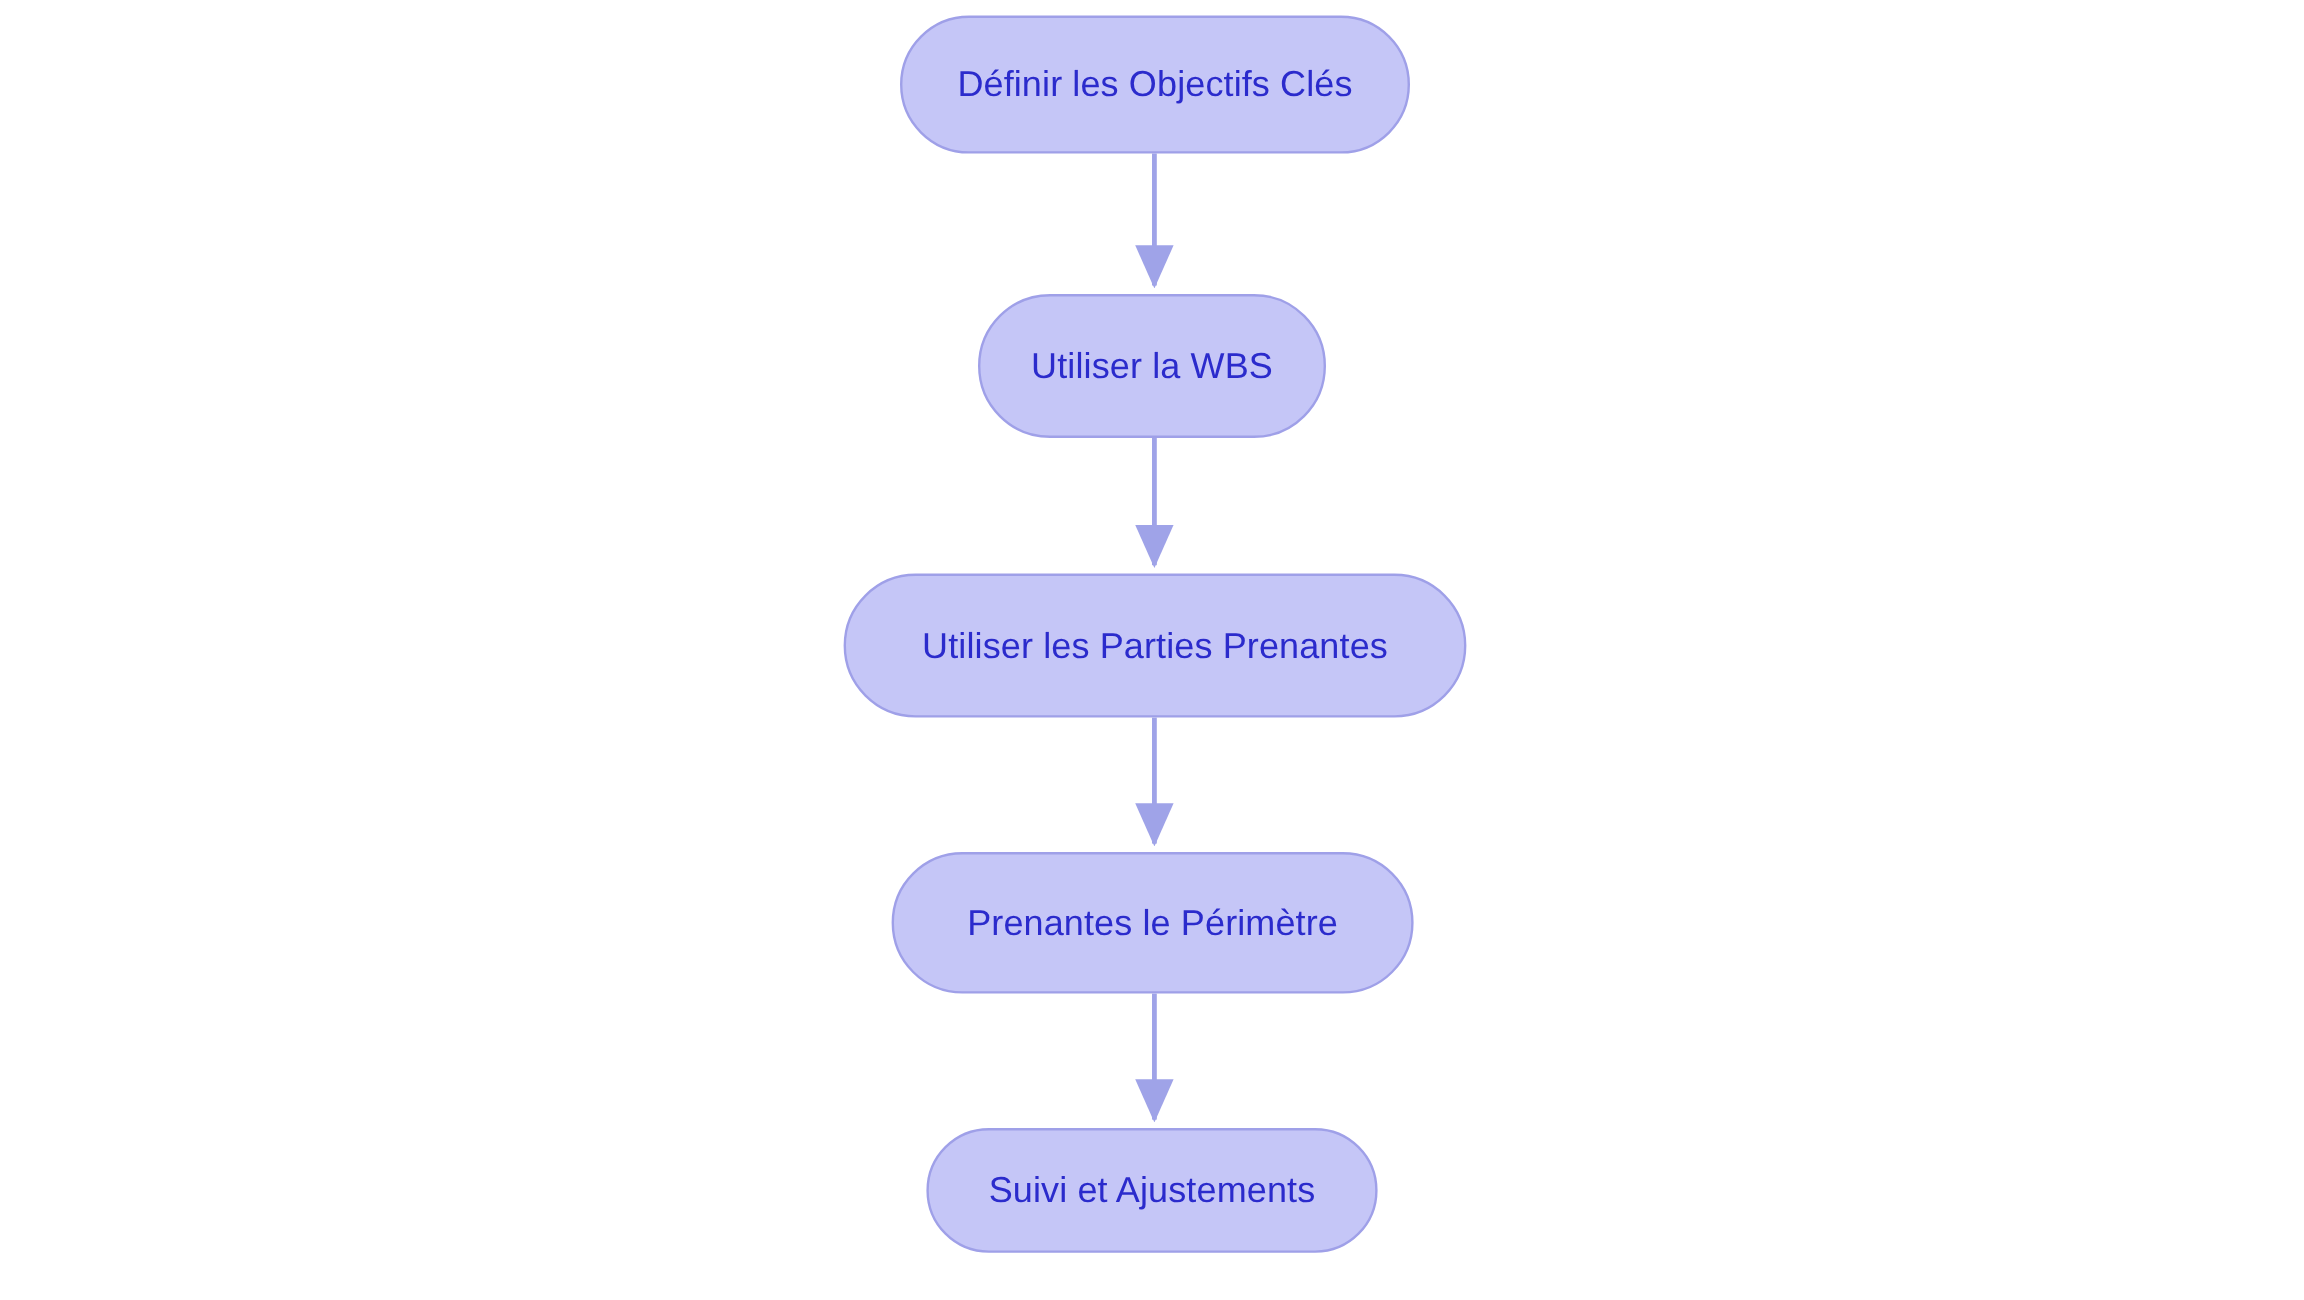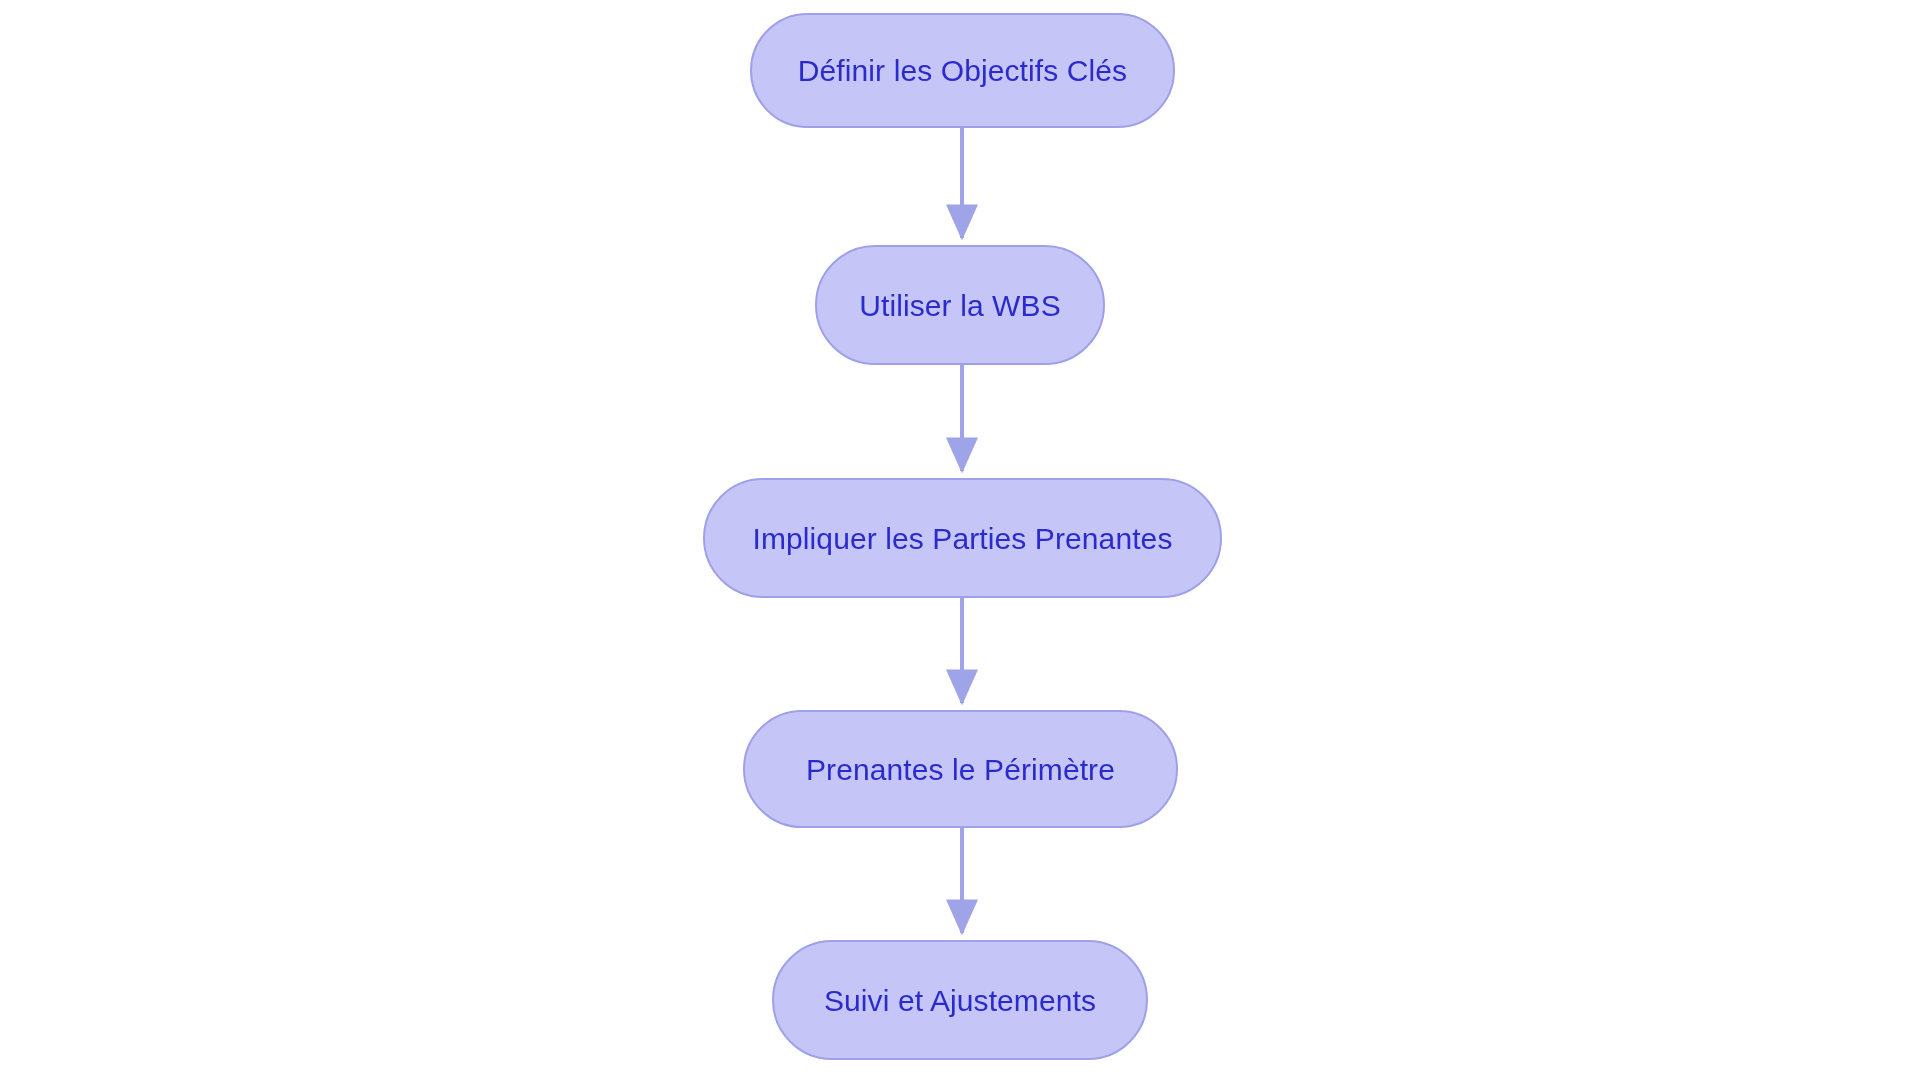--- a/index.html
+++ b/index.html
@@ -44,21 +44,21 @@
     line-height: 1.1;
     color: #2b2bcc;
     white-space: nowrap;
     letter-spacing: 0.1px;
     text-align: center;
   }
   #node-1 { left: 750px; top: 13px;  width: 425px; height: 115px; }
   #node-2 { left: 815px; top: 245px; width: 290px; height: 120px; }
   #node-3 { left: 703px; top: 478px; width: 519px; height: 120px; }
   #node-4 { left: 743px; top: 710px; width: 435px; height: 118px; }
-  #node-5 { left: 772px; top: 940px; width: 376px; height: 120px; }
+  #node-5 { left: 772px; top: 940px; width: 376px; height: 104px; }
 </style>
 </head>
 <body>
 
 <div id="flowchart-canvas">
 
   <svg id="edge-layer" viewBox="0 0 1920 1083" width="1920" height="1083" xmlns="http://www.w3.org/2000/svg">
     <defs>
       <marker id="arrowhead" markerWidth="9" markerHeight="8" refX="8.4" refY="4" orient="auto" markerUnits="strokeWidth">
         <path d="M 0 0 L 9 4 L 0 8 z" fill="#9fa3e8"></path>
@@ -84,21 +84,21 @@
 
   <div class="node" id="node-2">
     <span class="node-label">Utiliser la WBS</span>
   </div>
 
   <div class="node" id="node-1">
     <span class="node-label">Définir les Objectifs Clés</span>
   </div>
 
   <div class="node" id="node-3">
-    <span class="node-label">Impliquer les Parties Prenantes</span>
+    <span class="node-label">Utiliser les Parties Prenantes</span>
   </div>
 
   <div class="node" id="node-4">
     <span class="node-label">Prenantes le Périmètre</span>
   </div>
 
   <div class="node" id="node-5">
     <span class="node-label">Suivi et Ajustements</span>
   </div>
 

